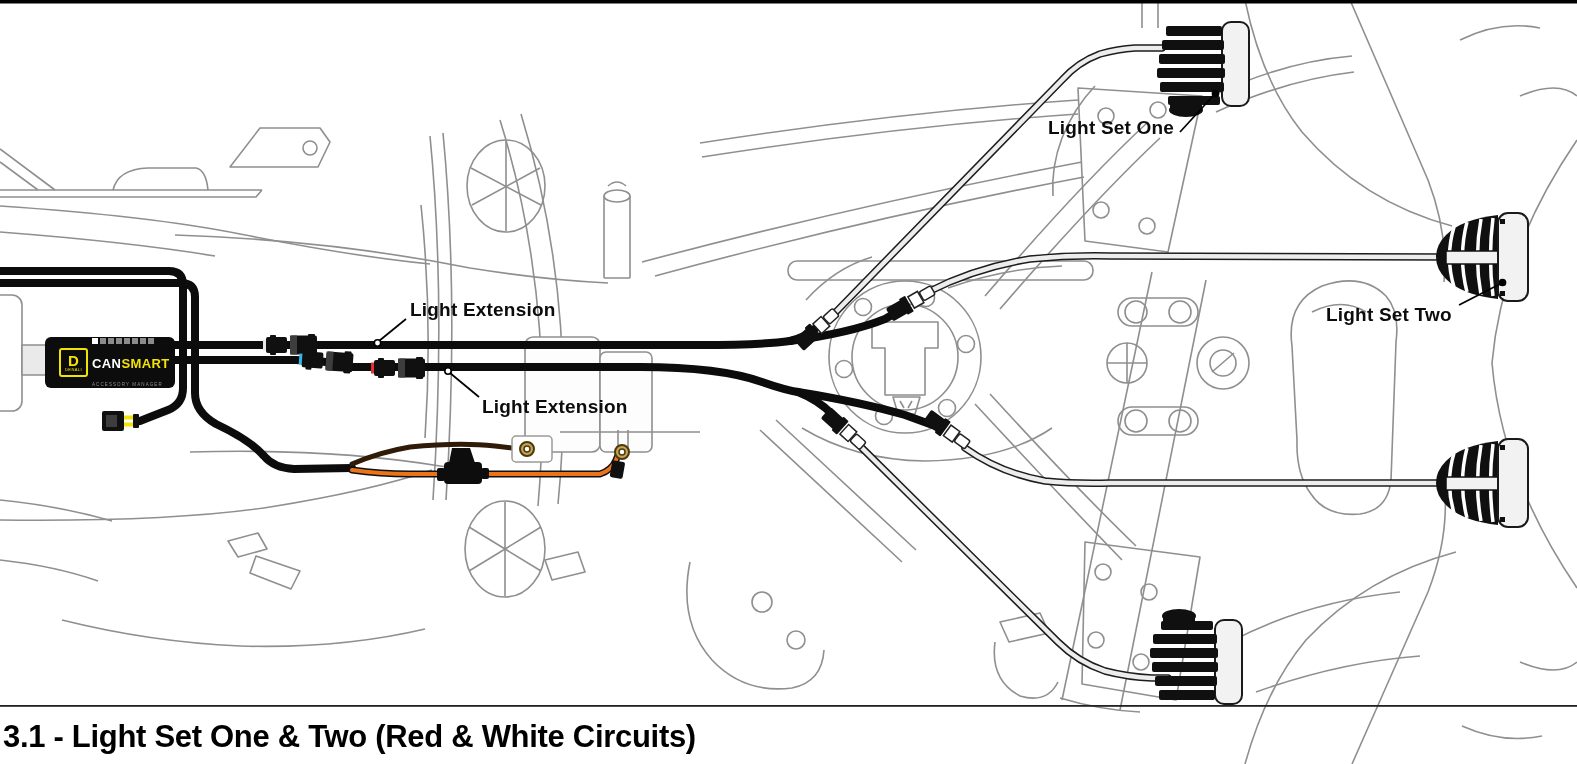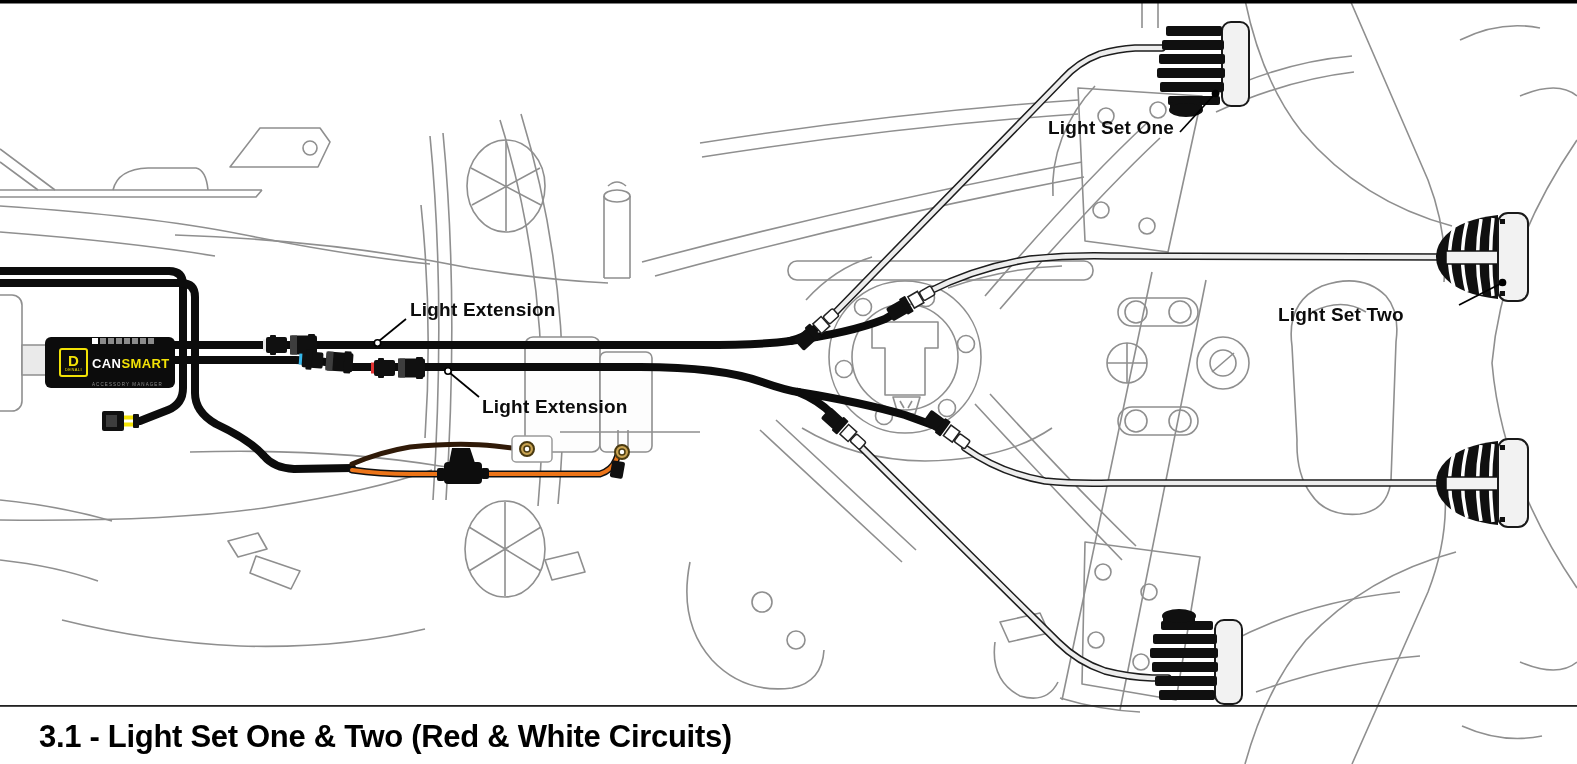--- a/index.html
+++ b/index.html
@@ -2,21 +2,21 @@
 <html><head>
 <meta charset="utf-8">
 <style>
   html,body{margin:0;padding:0;background:#fff;}
   .stage{position:relative;width:1577px;height:764px;background:#ffffff;overflow:hidden;
          font-family:"Liberation Sans",sans-serif;}
   .stage svg{position:absolute;left:0;top:0;}
   .callout{position:absolute;font-weight:bold;font-size:19px;color:#0c0c0c;
            white-space:nowrap;letter-spacing:0.2px;}
   .title{position:absolute;left:3px;top:719px;font-size:31px;font-weight:bold;
-         letter-spacing:-0.3px;color:#000;white-space:nowrap;margin-left:36px;}
+         letter-spacing:-0.3px;color:#000;white-space:nowrap;}
   
   .device{position:absolute;left:45px;top:337px;width:130px;height:51px;background:#0c0c0c;
           border-radius:6px;display:flex;align-items:center;padding-left:14px;box-sizing:border-box;}
   .logo-box{width:25px;height:25px;border:2px solid #f2e206;border-radius:3px;display:flex;
             flex-direction:column;align-items:center;justify-content:center;background:#0c0c0c;flex:none;}
   .logo-d{color:#f2e206;font-weight:bold;font-size:15px;line-height:14px;}
   .logo-brand{color:#f2e206;font-size:4px;line-height:4px;letter-spacing:0.4px;}
   .dev-right{margin-left:4px;display:flex;flex-direction:column;gap:12px;justify-content:flex-end;}
   .squares{display:flex;gap:2px;margin-bottom:1px;}
   .sq{width:6px;height:6px;background:#8b8b8b;}
@@ -296,17 +296,17 @@
     <div class="dev-name">
       <span class="n1">CAN</span><span class="n2">SMART</span>
     </div>
     <div class="dev-sub">ACCESSORY MANAGER</div>
   </div>
 </div>
 
 <div class="callout" style="left:410px;top:299px;">Light Extension</div>
 <div class="callout" style="left:482px;top:396px;">Light Extension</div>
 <div class="callout" style="left:1048px;top:117px;text-align:right;">Light Set One</div>
-<div class="callout" style="left:1278px;top:304px;">Light Set Two</div>
+<div class="callout" style="left:1326px;top:304px;">Light Set Two</div>
 
 <div class="title">3.1 - Light Set One &amp; Two (Red &amp; White Circuits)</div>
 
 </div>
 
 </body></html>

